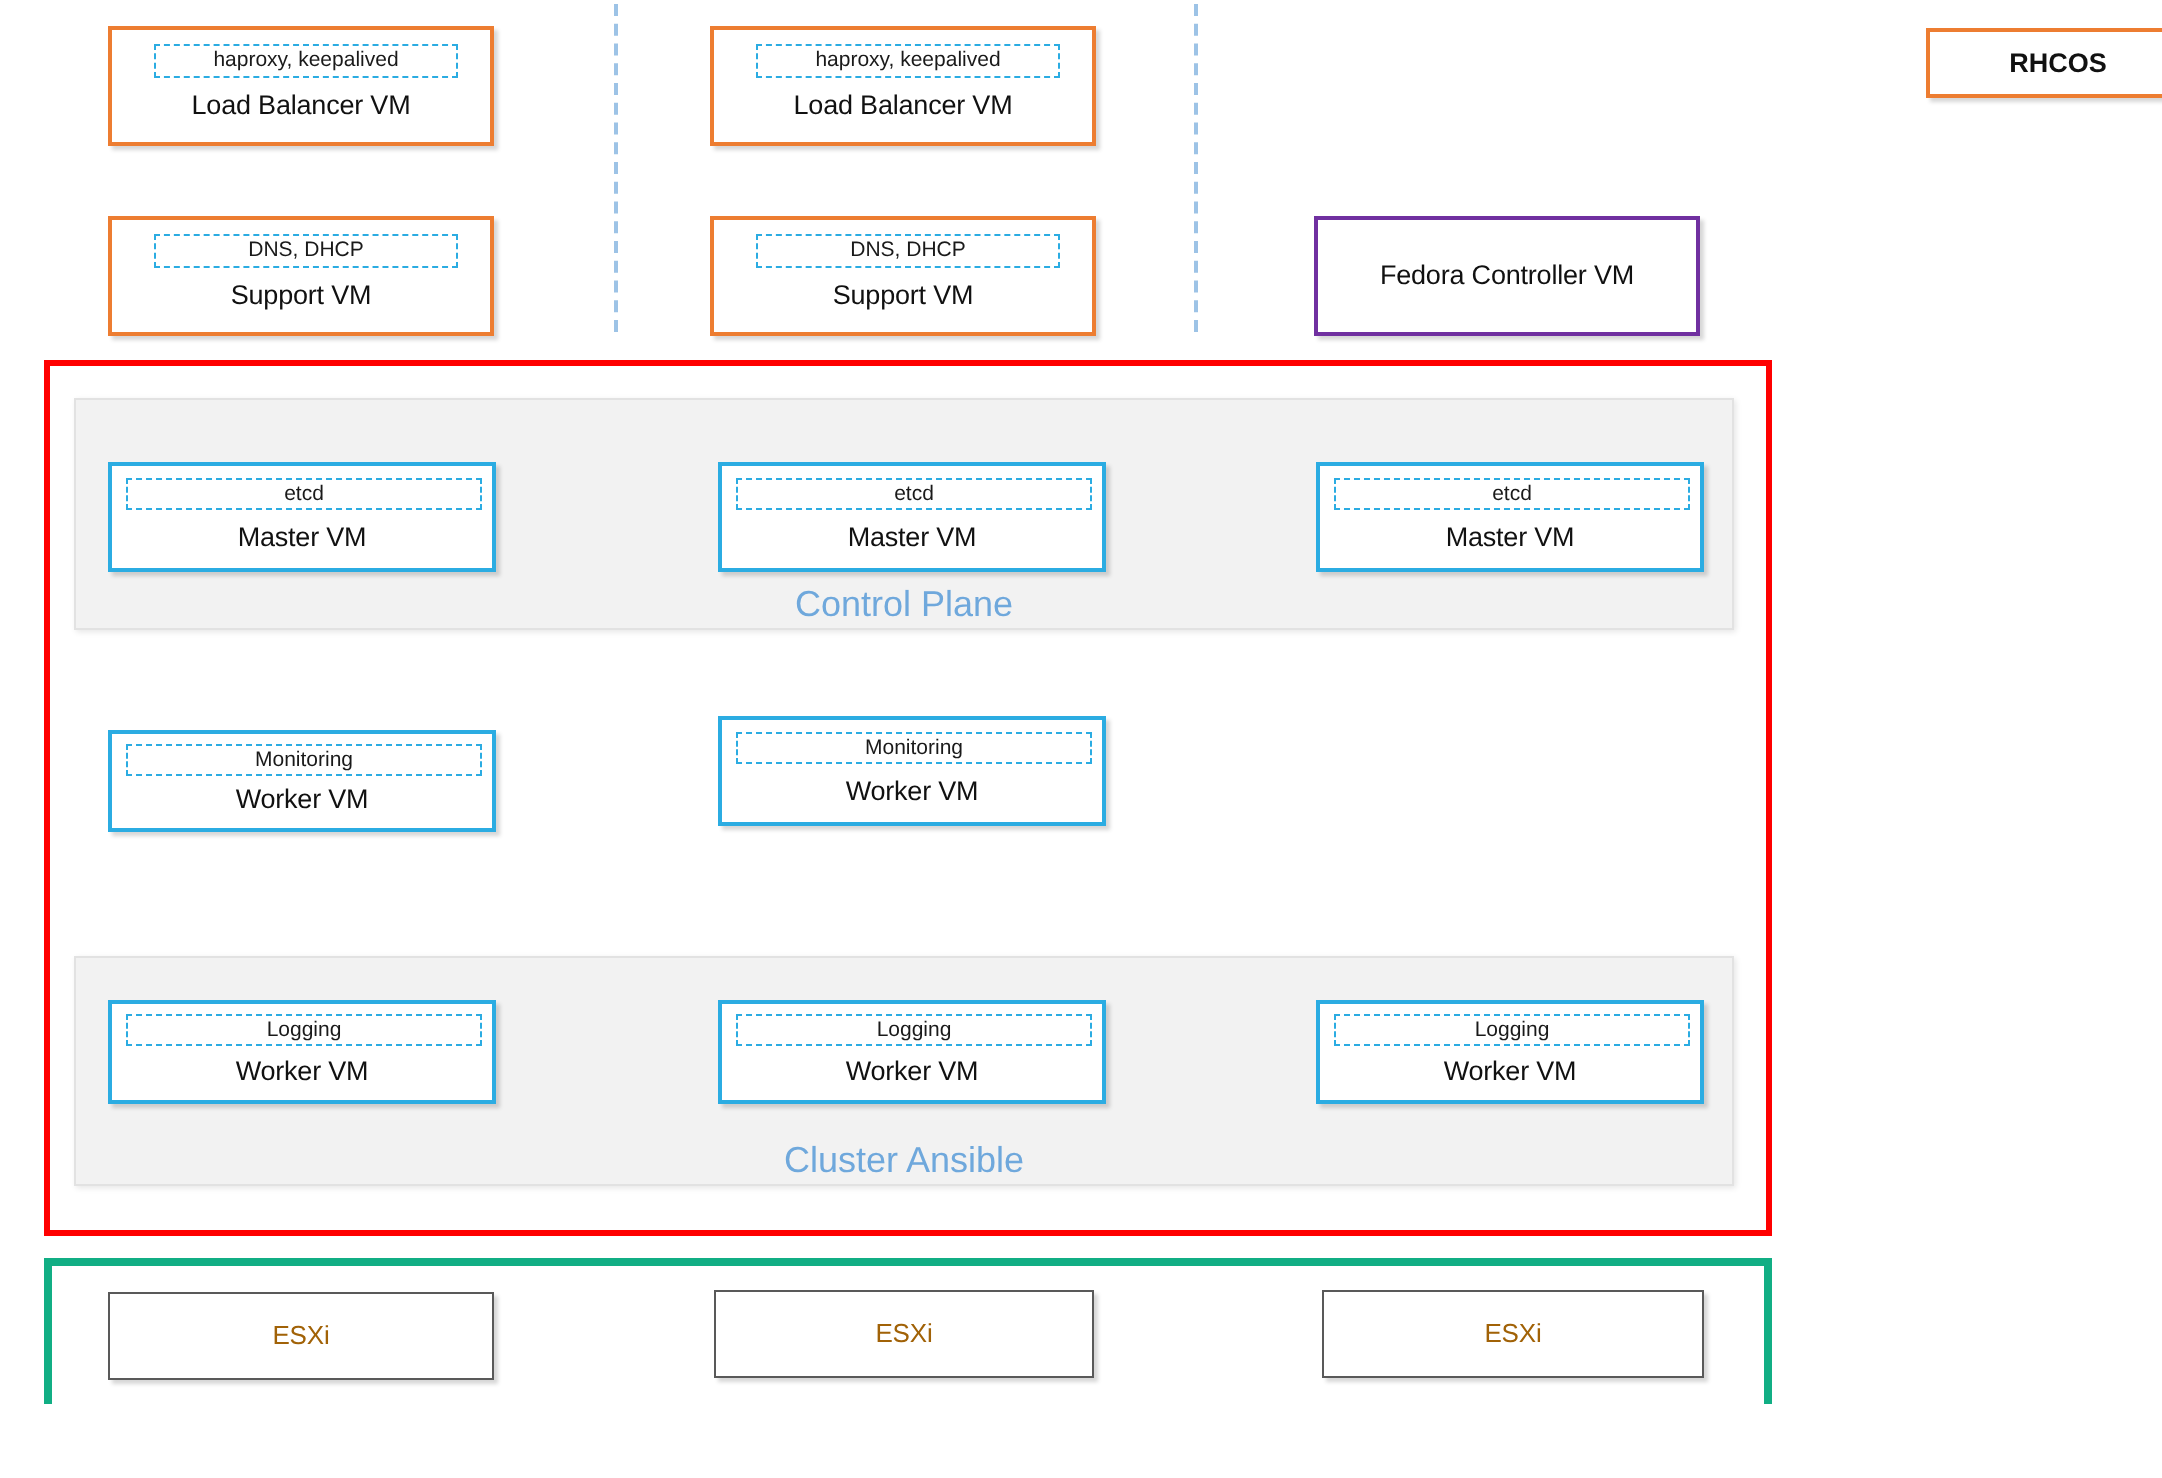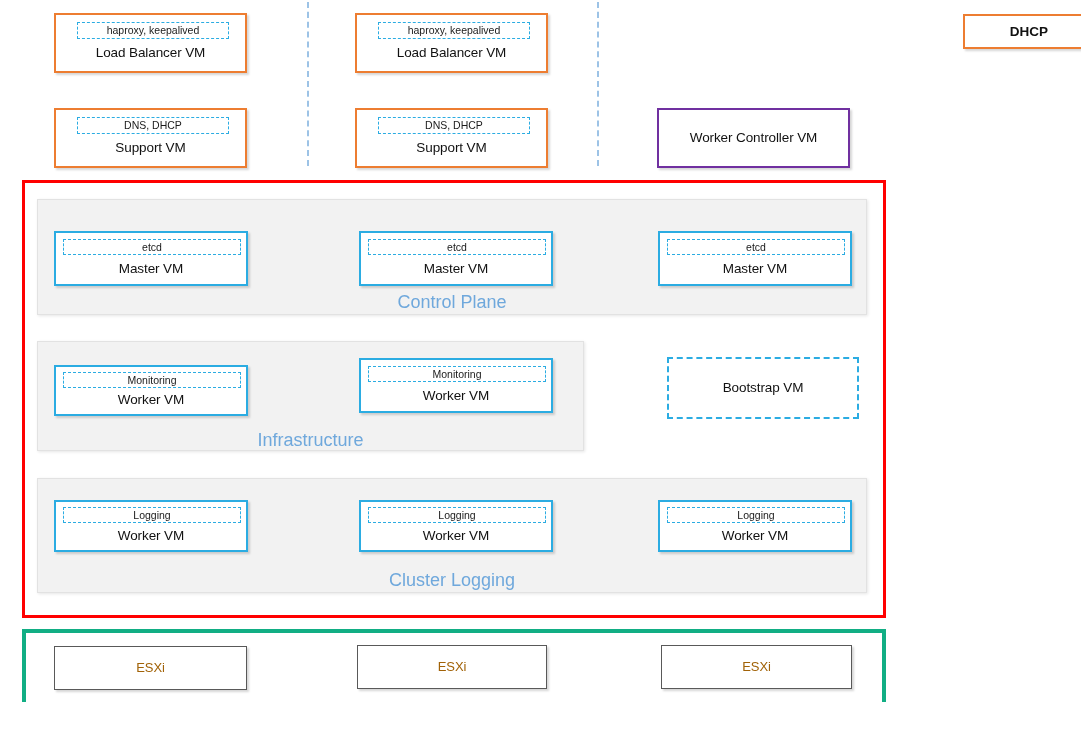--- a/index.html
+++ b/index.html
@@ -154,21 +154,21 @@
     <div class="chip" style="left:21px; top:7px; width:152px; height:17px;">DNS, DHCP</div>
     <div class="vm-title" style="margin-top:20px;">Support VM</div>
   </div>
 
   <div class="node vm-rhel shadow" style="left:338px; top:108px; width:193px; height:60px;">
     <div class="chip" style="left:21px; top:7px; width:152px; height:17px;">DNS, DHCP</div>
     <div class="vm-title" style="margin-top:20px;">Support VM</div>
   </div>
 
   <div class="node vm-fedora shadow" style="left:640px; top:108px; width:193px; height:60px;">
-    <div class="vm-title">Worker Controller VM</div>
+    <div class="vm-title">Fedora Controller VM</div>
   </div>
 
   <div class="outline outline-red" style="left:5px; top:180px; width:864px; height:438px;"></div>
 
   <div class="group-panel" style="left:20px; top:199px; width:830px; height:116px;">
     <div class="group-label" style="left:0; top:92px;">Control Plane</div>
   </div>
 
   <div class="node vm-rhcos shadow" style="left:37px; top:231px; width:194px; height:55px;">
     <div class="chip" style="left:7px; top:6px; width:178px; height:16px;">etcd</div>
@@ -178,40 +178,34 @@
   <div class="node vm-rhcos shadow" style="left:342px; top:231px; width:194px; height:55px;">
     <div class="chip" style="left:7px; top:6px; width:178px; height:16px;">etcd</div>
     <div class="vm-title" style="margin-top:20px;">Master VM</div>
   </div>
 
   <div class="node vm-rhcos shadow" style="left:641px; top:231px; width:194px; height:55px;">
     <div class="chip" style="left:7px; top:6px; width:178px; height:16px;">etcd</div>
     <div class="vm-title" style="margin-top:20px;">Master VM</div>
   </div>
 
-  <div class="group-panel" style="left:20px; top:341px; width:547px; height:110px;">
-    <div class="group-label" style="left:0; top:88px;">Infrastructure</div>
-  </div>
 
   <div class="node vm-rhcos shadow" style="left:37px; top:365px; width:194px; height:51px;">
     <div class="chip" style="left:7px; top:5px; width:178px; height:16px;">Monitoring</div>
     <div class="vm-title" style="margin-top:19px;">Worker VM</div>
   </div>
 
   <div class="node vm-rhcos shadow" style="left:342px; top:358px; width:194px; height:55px;">
     <div class="chip" style="left:7px; top:6px; width:178px; height:16px;">Monitoring</div>
     <div class="vm-title" style="margin-top:20px;">Worker VM</div>
   </div>
 
-  <div class="node vm-dashed" style="left:650px; top:357px; width:192px; height:62px;">
-    <div class="vm-title">Bootstrap VM</div>
-  </div>
 
   <div class="group-panel" style="left:20px; top:478px; width:830px; height:115px;">
-    <div class="group-label" style="left:0; top:91px;">Cluster Logging</div>
+    <div class="group-label" style="left:0; top:91px;">Cluster Ansible</div>
   </div>
 
   <div class="node vm-rhcos shadow" style="left:37px; top:500px; width:194px; height:52px;">
     <div class="chip" style="left:7px; top:5px; width:178px; height:16px;">Logging</div>
     <div class="vm-title" style="margin-top:19px;">Worker VM</div>
   </div>
 
   <div class="node vm-rhcos shadow" style="left:342px; top:500px; width:194px; height:52px;">
     <div class="chip" style="left:7px; top:5px; width:178px; height:16px;">Logging</div>
     <div class="vm-title" style="margin-top:19px;">Worker VM</div>
@@ -232,18 +226,18 @@
 
   <div class="node vm-plain shadow" style="left:340px; top:645px; width:190px; height:44px;">
     <div class="vm-title plain">ESXi</div>
   </div>
 
   <div class="node vm-plain shadow" style="left:644px; top:645px; width:191px; height:44px;">
     <div class="vm-title plain">ESXi</div>
   </div>
 
   <div class="legend-item vm-rhel shadow" style="left:946px; top:14px; width:132px; height:35px;">
-    <span class="legend-label">DHCP</span>
+    <span class="legend-label">RHCOS</span>
   </div>
 
 
 
 </div>
 
 </body></html>

